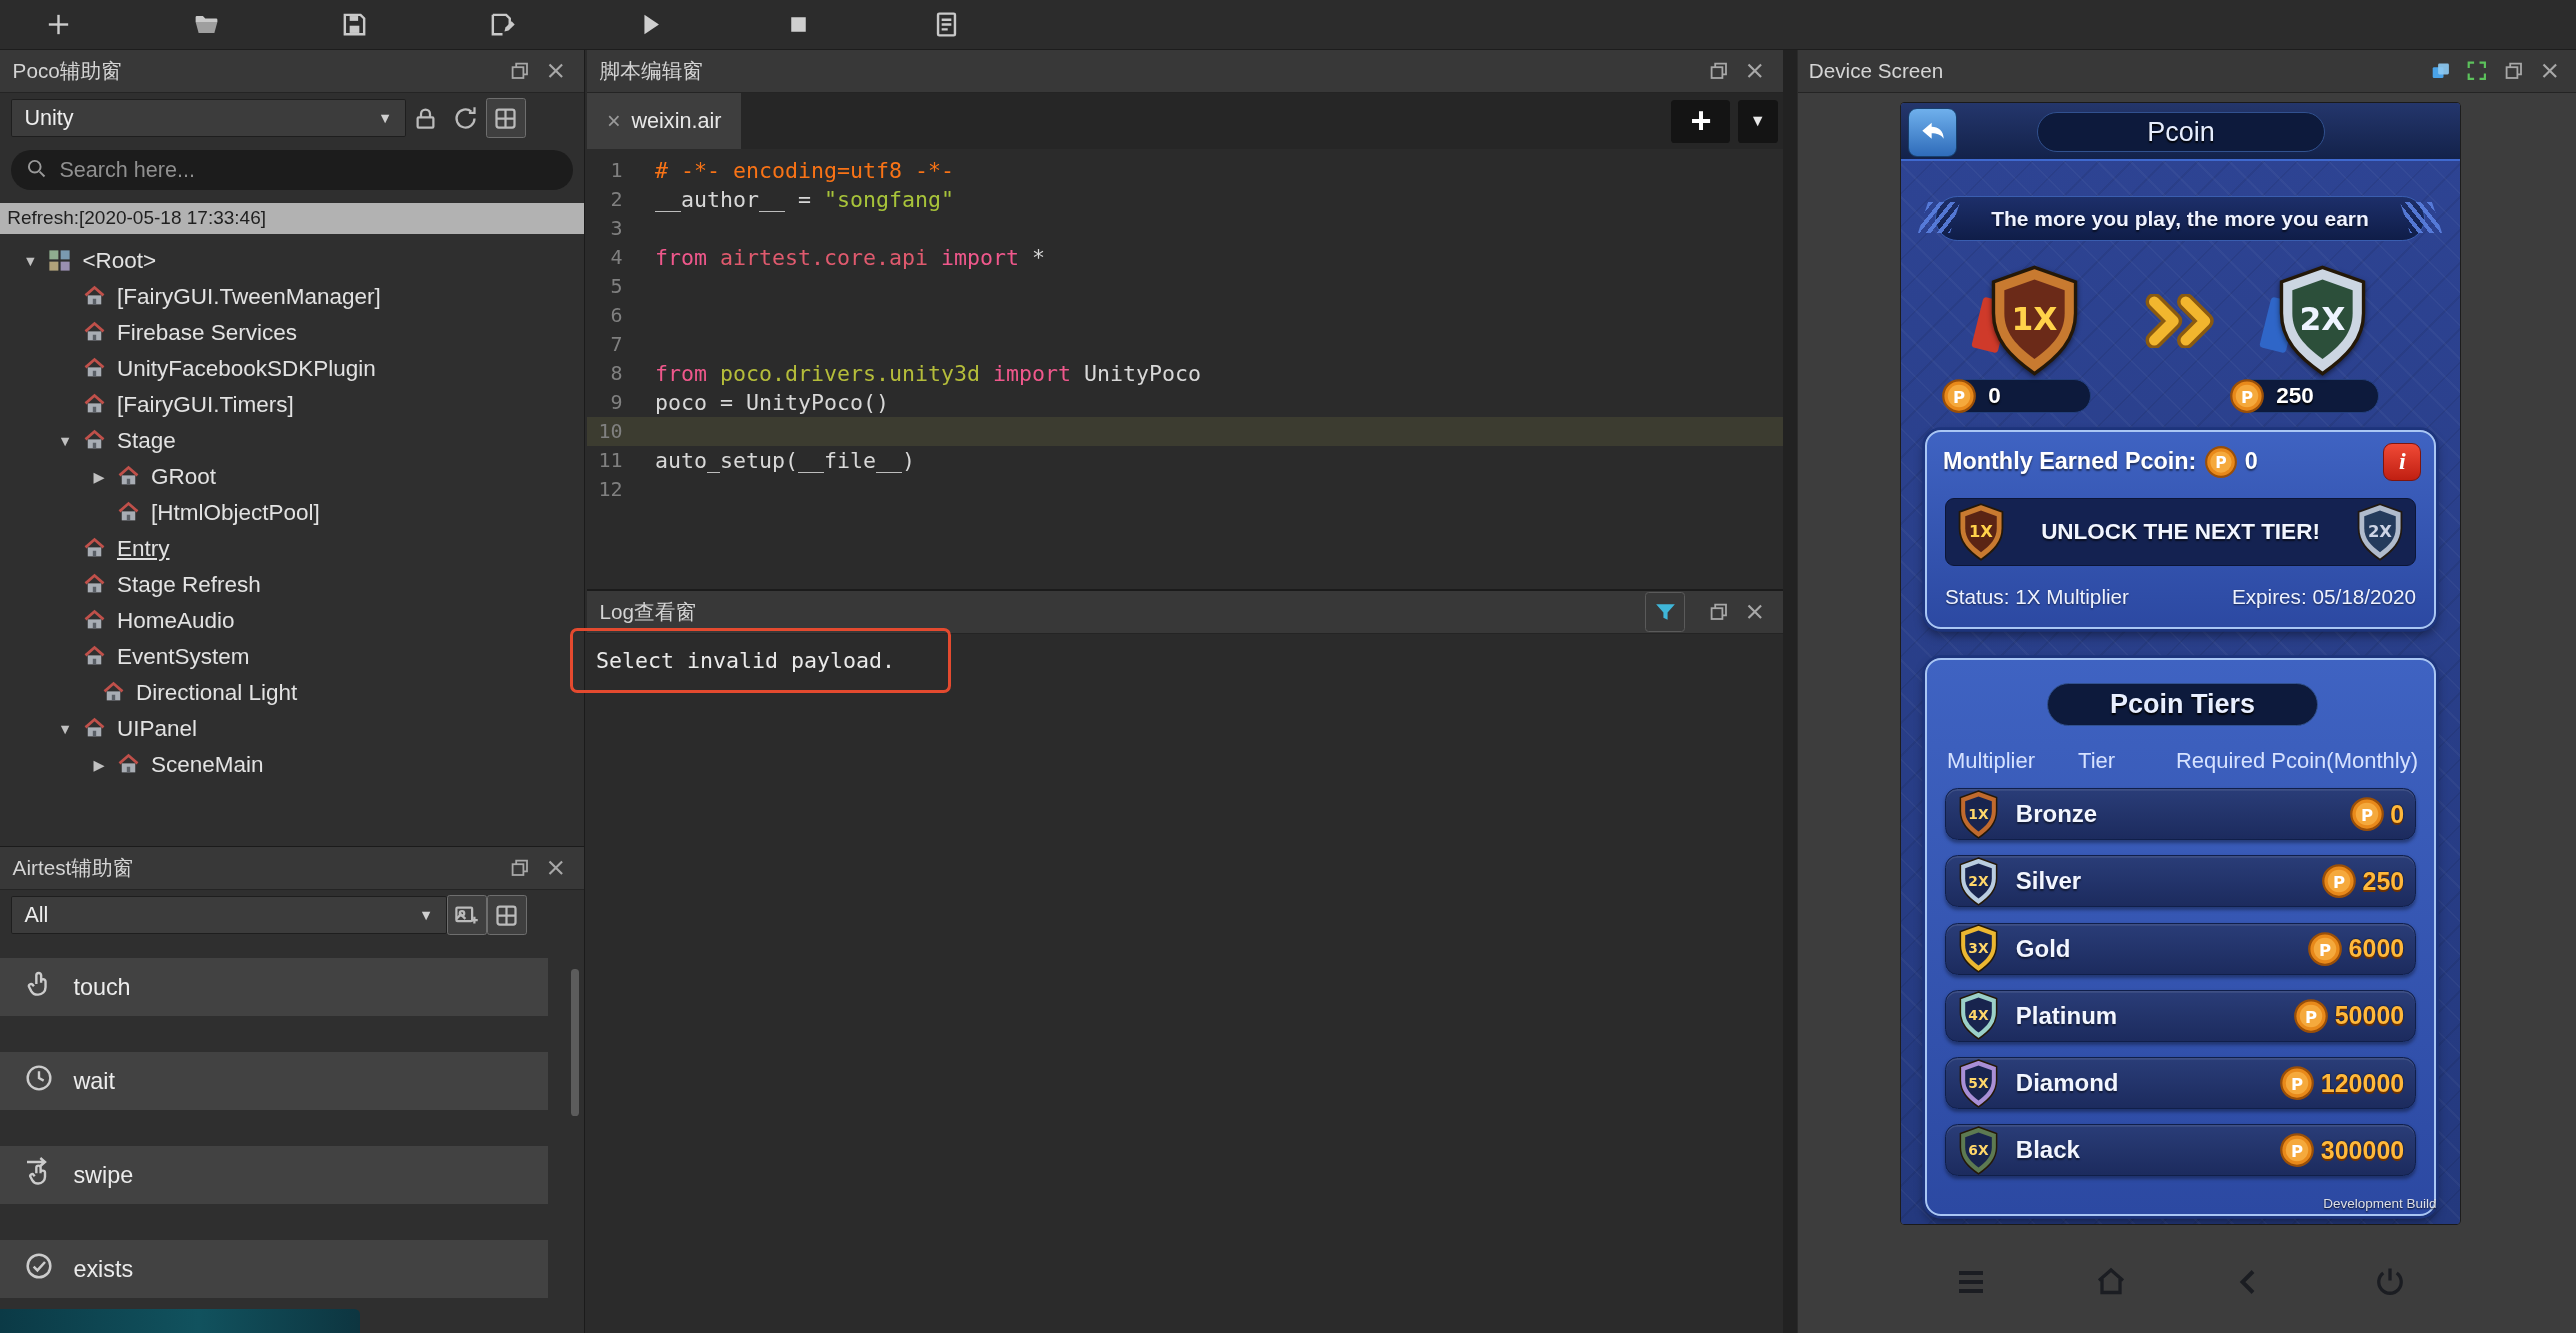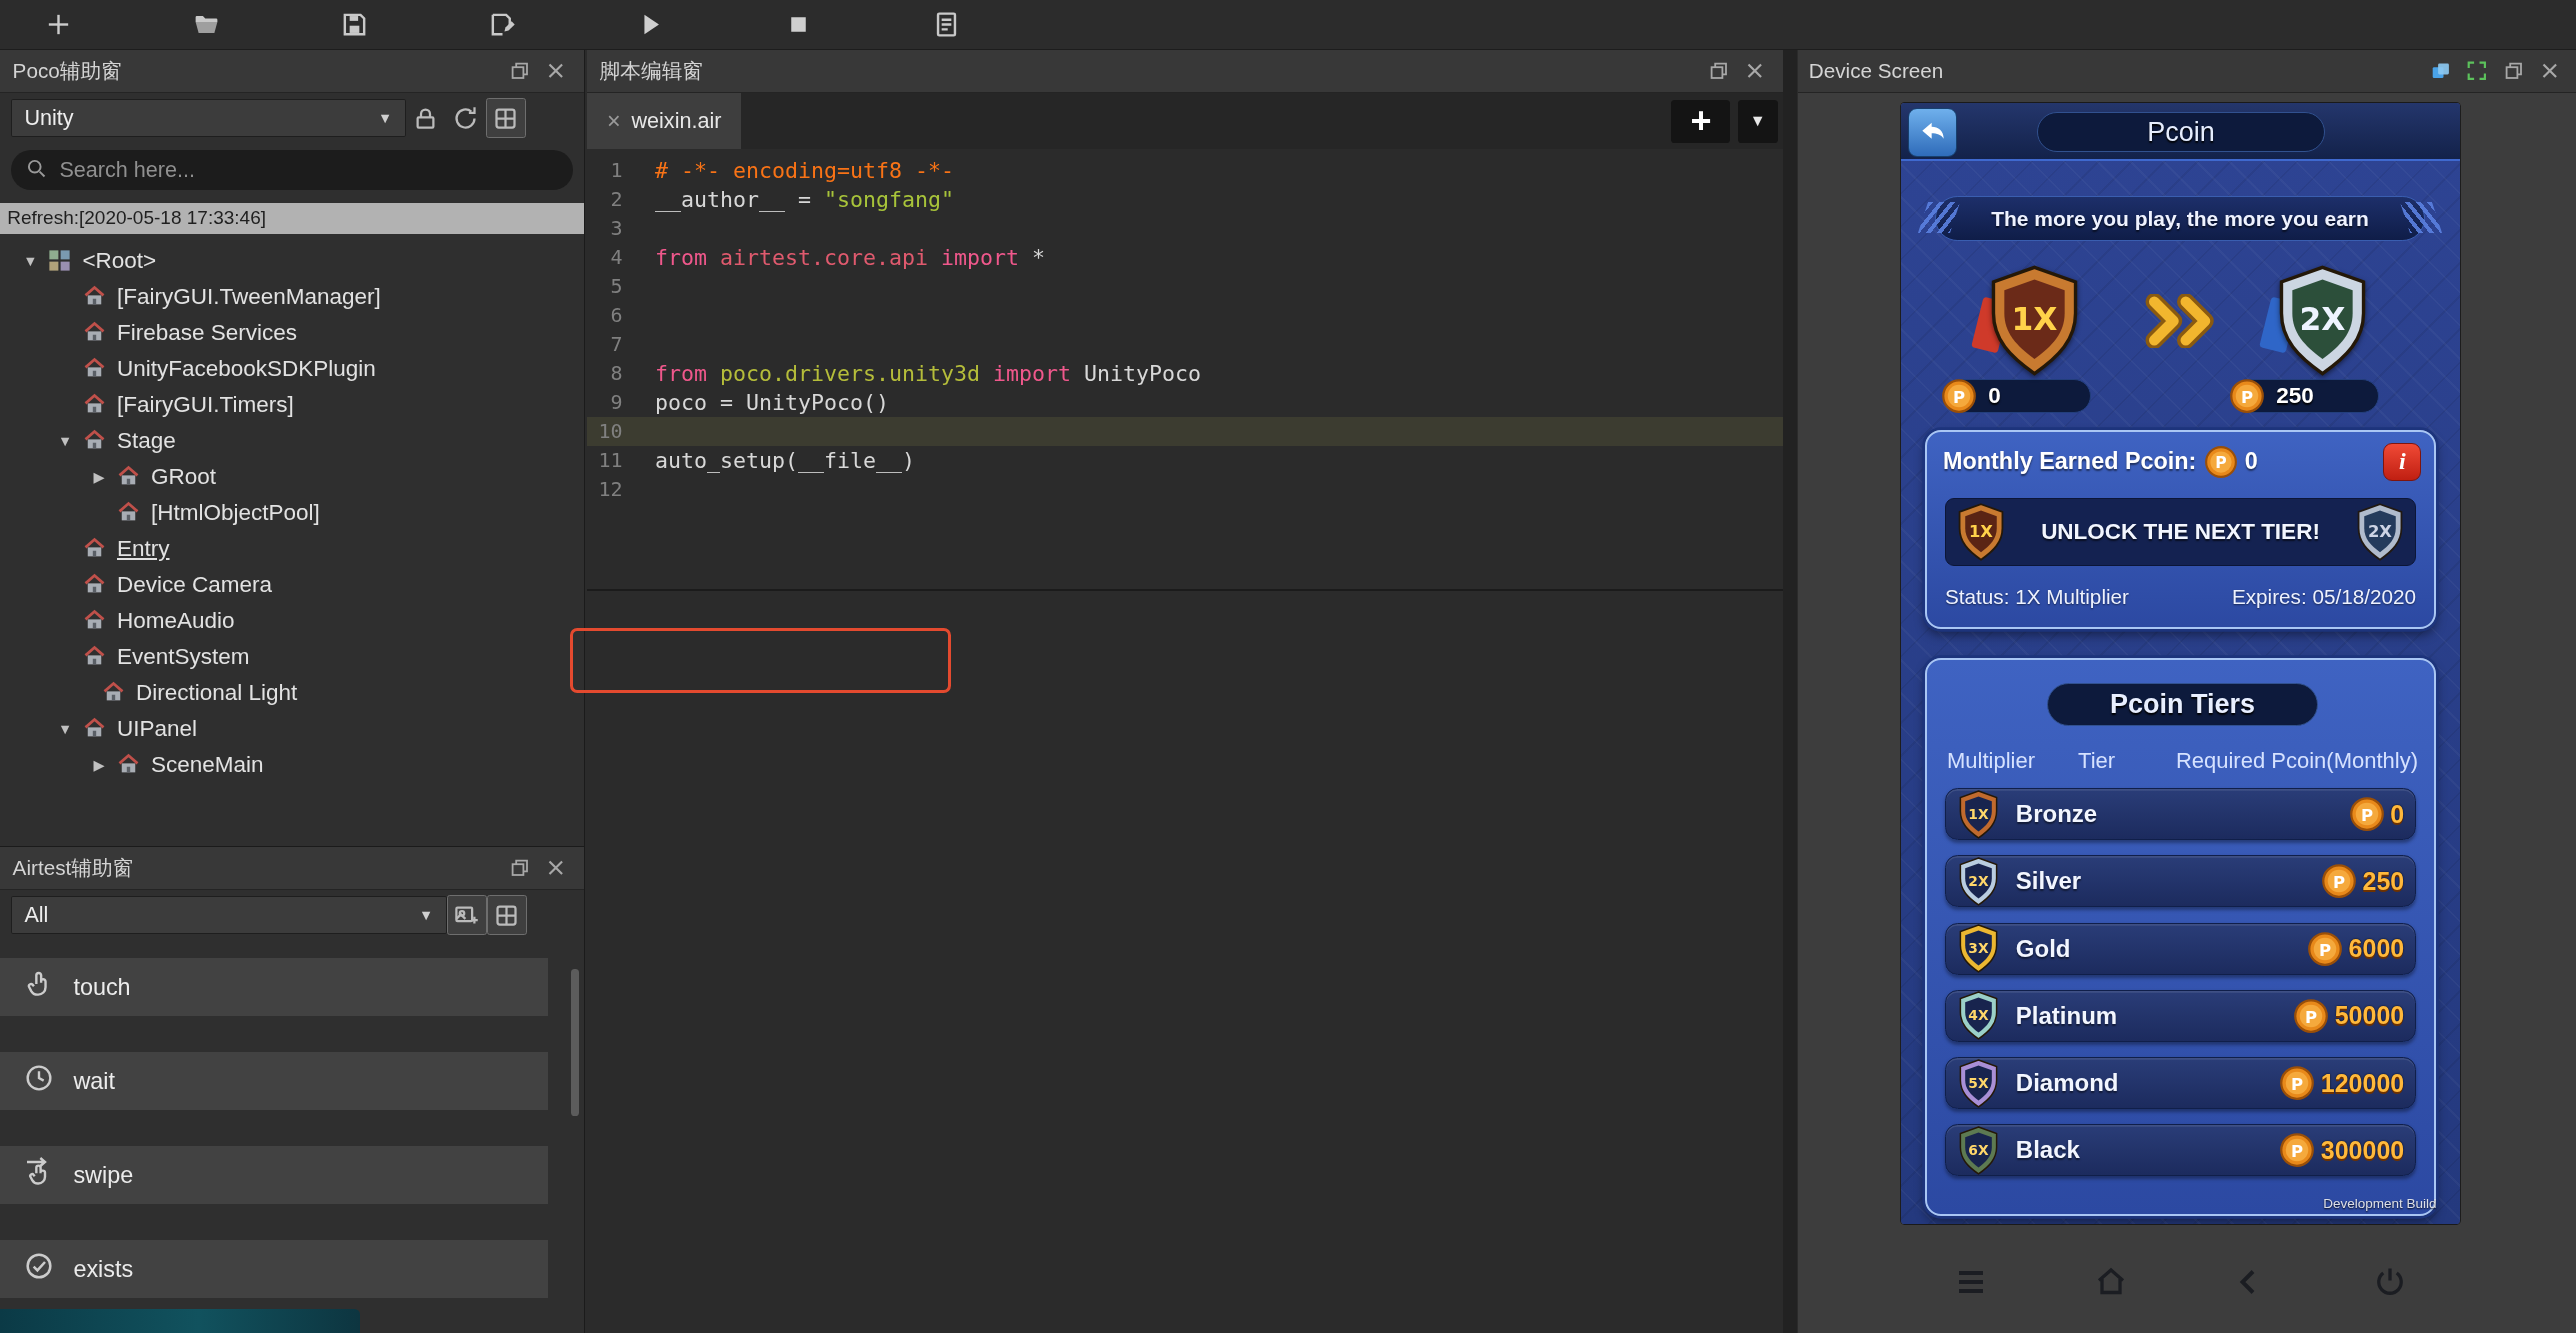--- a/index.html
+++ b/index.html
@@ -375,21 +375,21 @@
           </div>
           <div class="tree-row" style="padding-left: 49px;">
             <span class="tree-arrow"></span>
             <span class="tree-icon">
               <svg viewBox="0 0 24 24">
                 <path d="M4 11 12 4l8 7" fill="none" stroke="#c0504a" stroke-width="2.4"></path>
                 <path d="M6 11v8h12v-8" fill="#a8adb4"></path>
                 <rect x="10.5" y="14" width="3" height="5" fill="#5a5f66"></rect>
               </svg>
             </span>
-            <span>Device Camera</span>
+            <span>Stage Refresh</span>
           </div>
           <div class="tree-row" style="padding-left: 49px;">
             <span class="tree-arrow"></span>
             <span class="tree-icon">
               <svg viewBox="0 0 24 24">
                 <path d="M4 11 12 4l8 7" fill="none" stroke="#c0504a" stroke-width="2.4"></path>
                 <path d="M6 11v8h12v-8" fill="#a8adb4"></path>
                 <rect x="10.5" y="14" width="3" height="5" fill="#5a5f66"></rect>
               </svg>
             </span>
@@ -547,20 +547,45 @@
           <div class="code-line"><span class="lineno">6</span><span class="code-text"></span></div>
           <div class="code-line"><span class="lineno">7</span><span class="code-text"></span></div>
           <div class="code-line"><span class="lineno">8</span><span class="code-text"><span class="c-kw">from</span><span class="c-mod"> poco.drivers.unity3d </span><span class="c-kw">import</span><span class="c-plain"> UnityPoco</span></span></div>
           <div class="code-line"><span class="lineno">9</span><span class="code-text"><span class="c-plain">poco = UnityPoco()</span></span></div>
           <div class="code-line current"><span class="lineno">10</span><span class="code-text"></span></div>
           <div class="code-line"><span class="lineno">11</span><span class="code-text"><span class="c-plain">auto_setup(__file__)</span></span></div>
           <div class="code-line"><span class="lineno">12</span><span class="code-text"></span></div>
         </div>
     </section>
 
+    <section class="log">
+      <div class="phead">
+        <span class="ptitle">Log查看窗</span>
+        <span class="spacer"></span>
+        <span class="funnelbtn">
+            <svg viewBox="0 0 24 24">
+              <path d="M3 4h18l-7 8v7l-4-2v-5Z" fill="#3fb6d8"></path>
+            </svg>
+          </span>
+        <span class="wbtn">
+            <svg viewBox="0 0 24 24" fill="none" stroke="#a8a8a8" stroke-width="2">
+              <rect x="4" y="8" width="12" height="12"></rect>
+              <path d="M8 8V4h12v12h-4"></path>
+            </svg>
+          </span>
+        <span class="wbtn">
+            <svg viewBox="0 0 24 24" fill="none" stroke="#a8a8a8" stroke-width="2.4">
+              <path d="M5 5l14 14M19 5L5 19"></path>
+            </svg>
+          </span>
+      </div>
+      <div class="logbody">
+        <div class="logmsg">Select invalid payload.</div>
+      </div>
+    </section>
   </div>
 
   <div class="gutterline"></div>
 
   <div class="col-right">
     <div class="devhead">
       <span class="ptitle">Device Screen</span>
       <span class="spacer"></span>
       <span class="wbtn">
           <svg viewBox="0 0 24 24">

